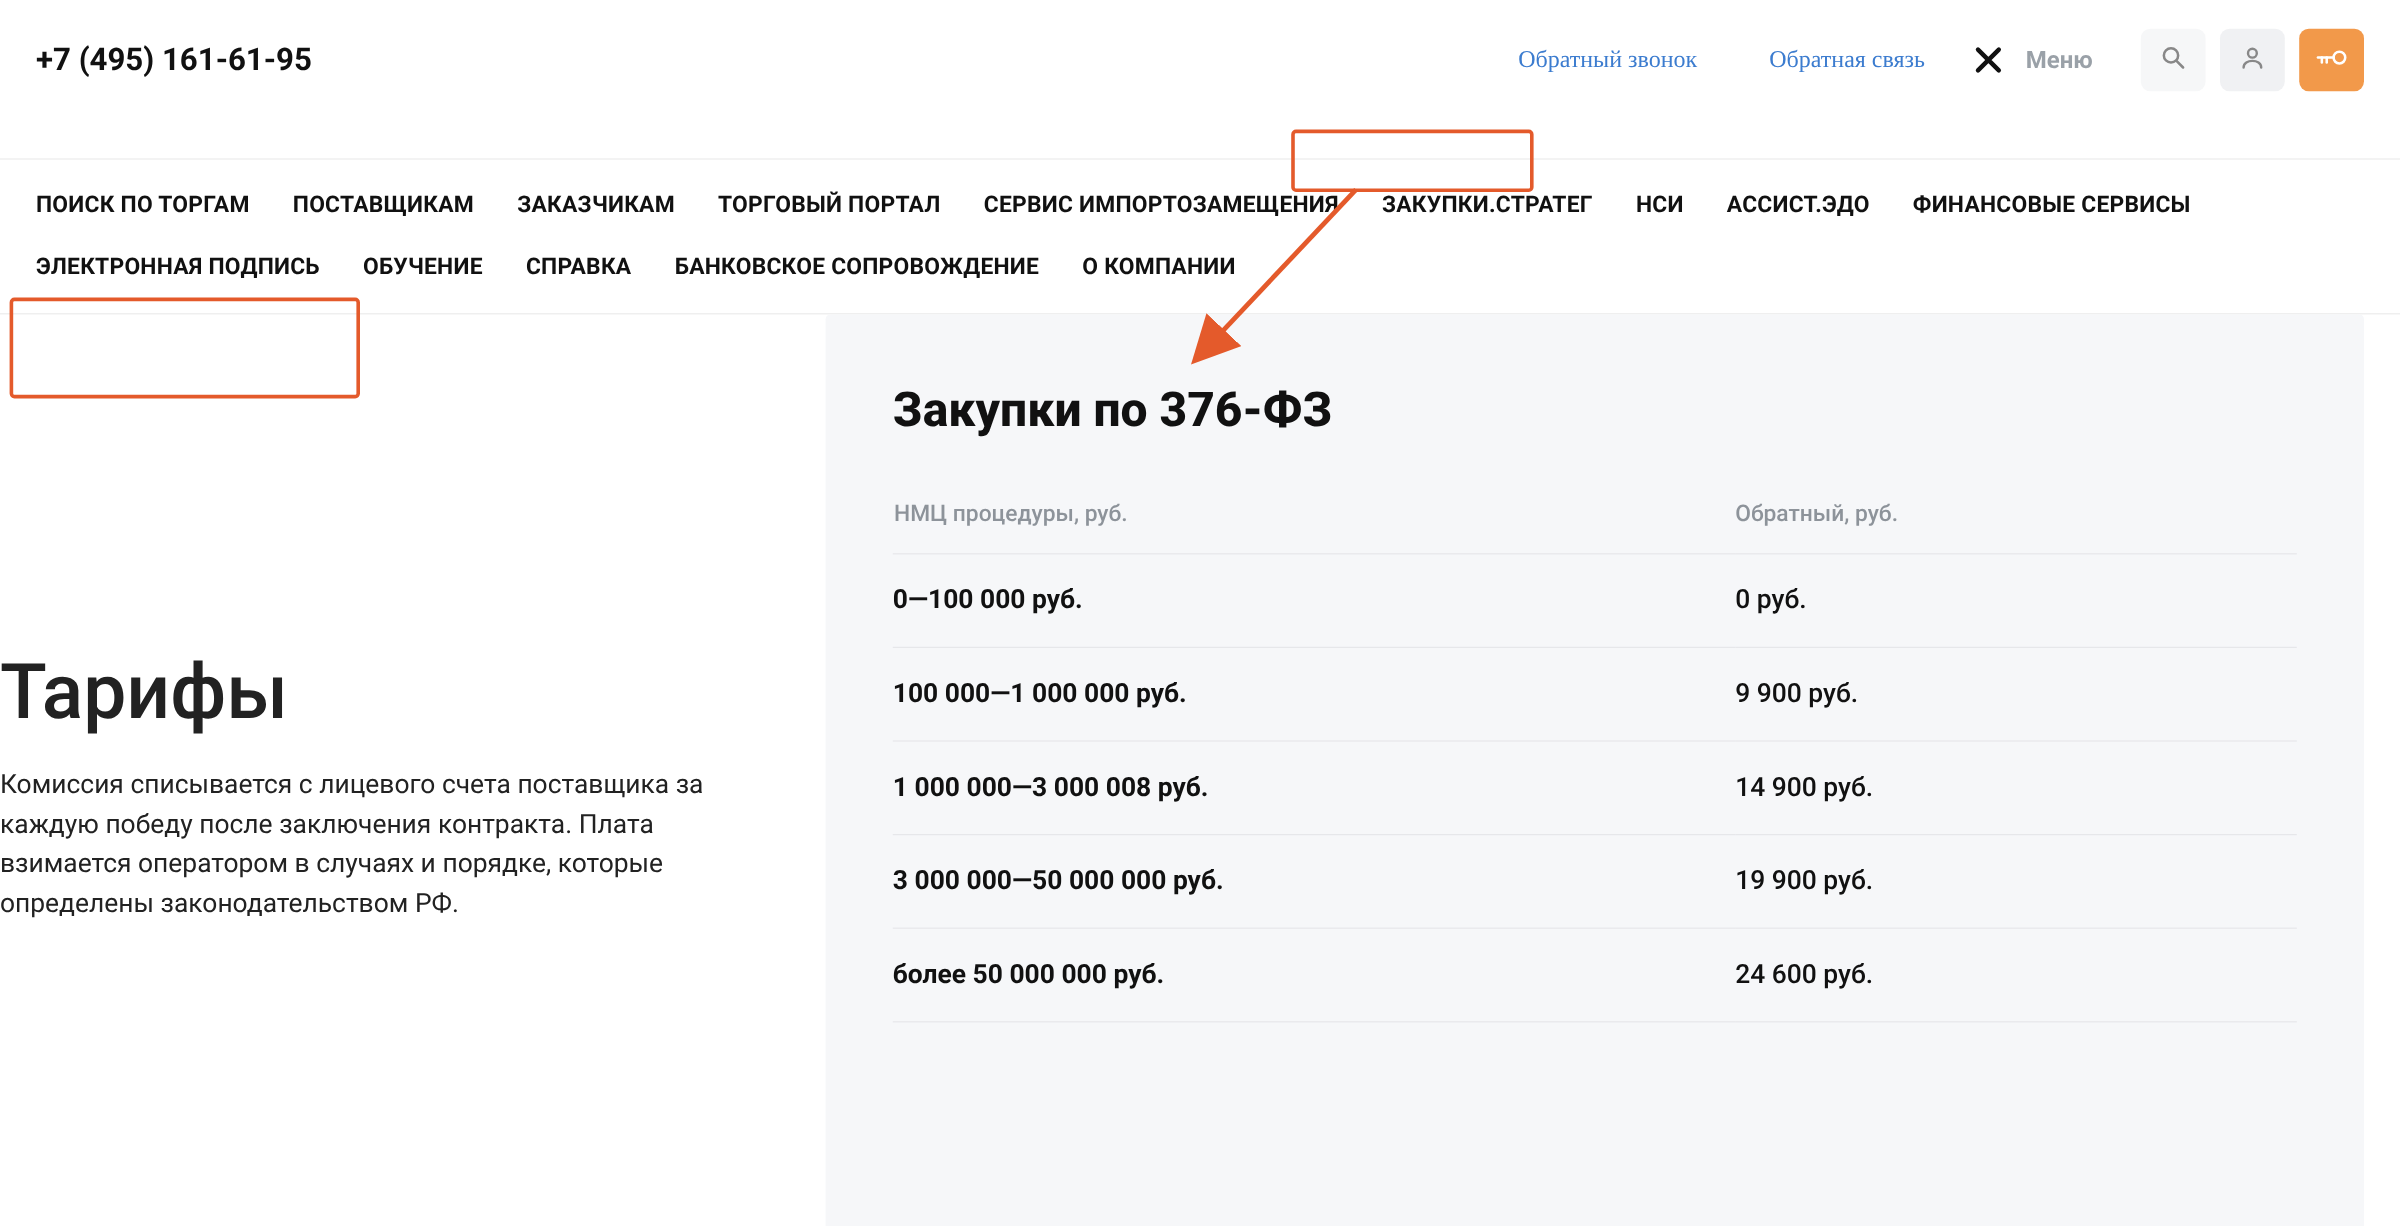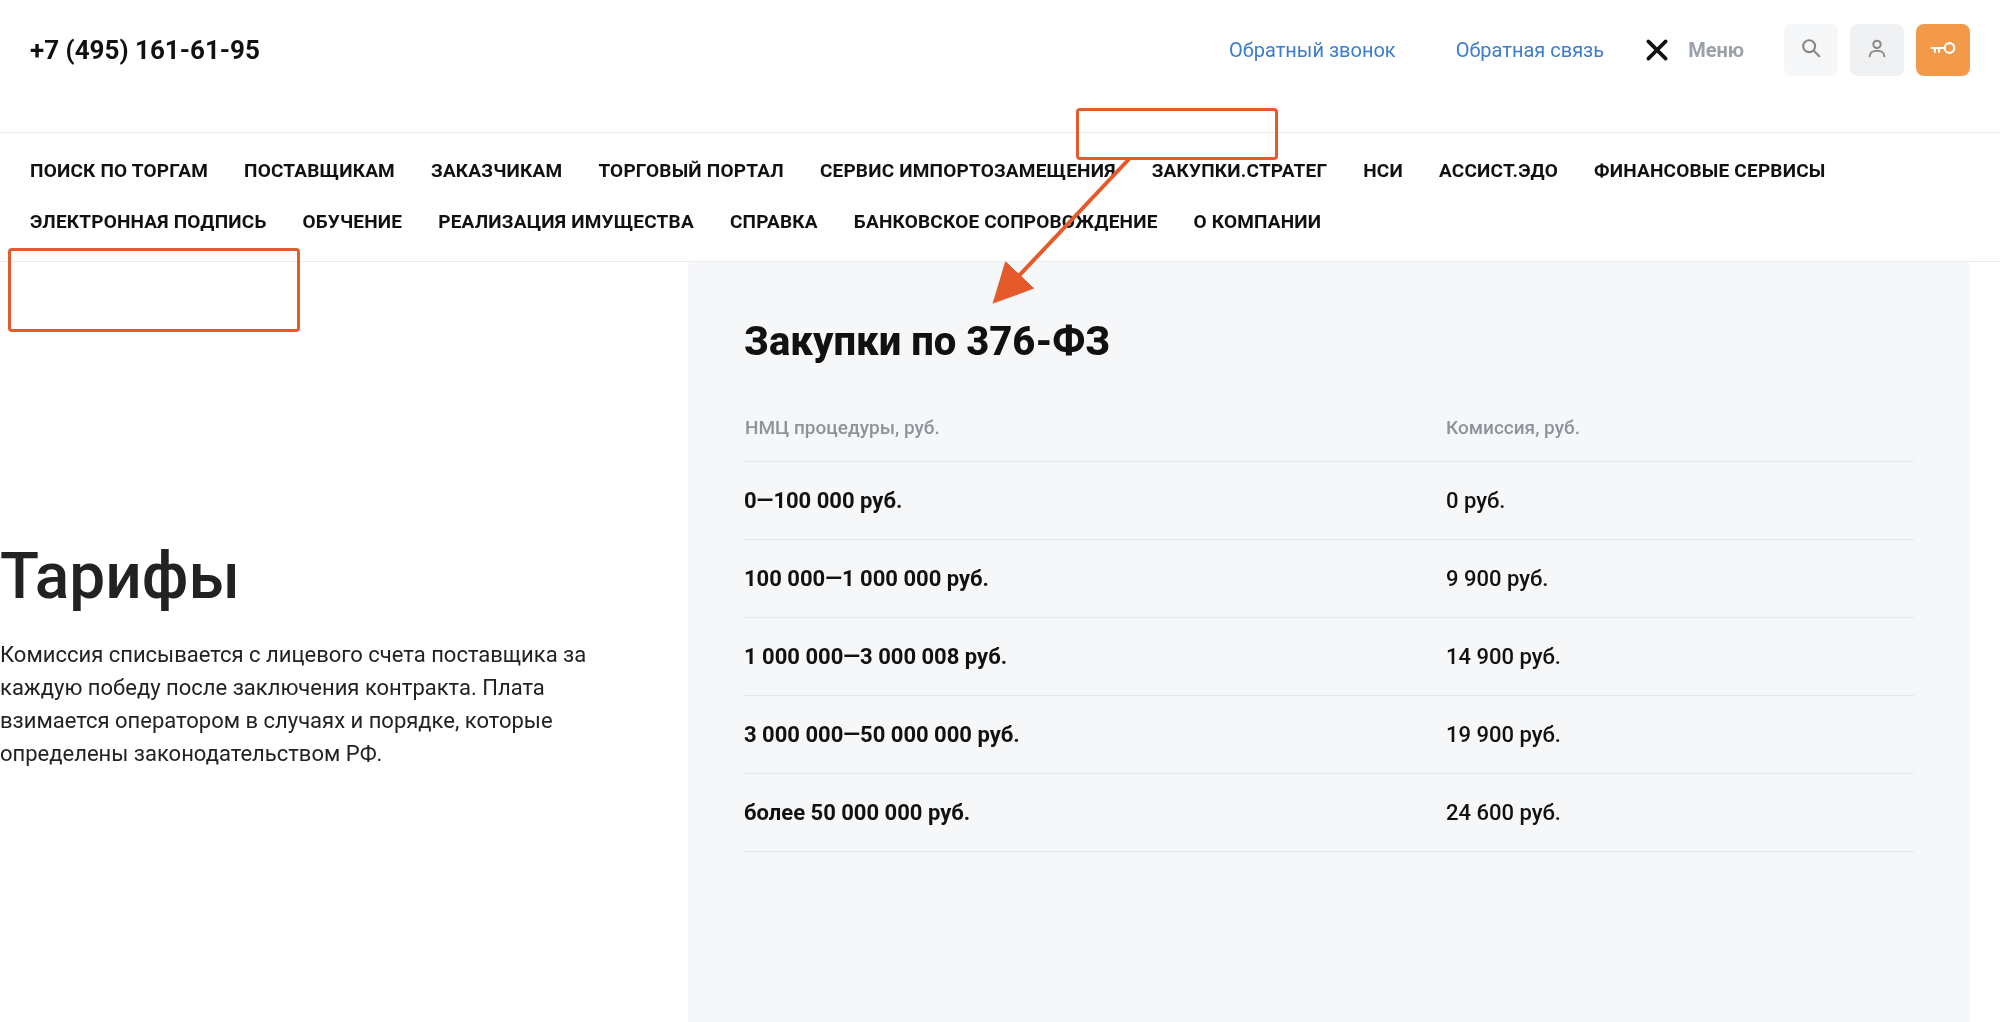--- a/index.html
+++ b/index.html
@@ -1,21 +1,21 @@
 <!DOCTYPE html>
 <html><head>
 <meta charset="utf-8">
 <style>
   html,body{margin:0;padding:0;font-family:-apple-system,BlinkMacSystemFont,"Segoe UI",Roboto,Helvetica,Arial,sans-serif;color:#111;background:#fff;}
   .page{width:2000px;height:1022px;position:relative;overflow:hidden;}
   
   .topbar{display:flex;align-items:center;justify-content:space-between;padding:24px 30px 20px 30px;}
   .top-left .phone{font-size:26px;font-weight:700;color:#111;}
   .top-right{display:flex;align-items:center;gap:40px;}
-  .top-links{display:flex;gap:60px;}
+  .top-links{display:flex;gap:60px;font-family:Liberation Serif, serif;}
   .top-links a{color:#3c7ccf;text-decoration:none;font-size:20px;}
   .close-menu{display:flex;align-items:center;gap:18px;font-weight:bold;}
   .close-menu .x svg{display:block;}
   .close-menu .menu{color:#9aa1a8;font-size:20px;}
   .icon-box{width:54px;height:52px;border-radius:8px;display:flex;align-items:center;justify-content:center;}
   .icon-box.light{background:#f0f1f3;}
   .icon-box.orange{background:#f2994a;}
   .icon-box.plain{background:#f6f7f8;}
   .top-icons{display:flex;gap:12px;}
   
@@ -99,39 +99,38 @@
         <span class="nav-item">ПОСТАВЩИКАМ</span>
         <span class="nav-item">ЗАКАЗЧИКАМ</span>
         <span class="nav-item">ТОРГОВЫЙ ПОРТАЛ</span>
         <span class="nav-item">СЕРВИС ИМПОРТОЗАМЕЩЕНИЯ</span>
         <span class="nav-item">ЗАКУПКИ.СТРАТЕГ</span>
         <span class="nav-item">НСИ</span>
         <span class="nav-item">АССИСТ.ЭДО</span>
         <span class="nav-item">ФИНАНСОВЫЕ СЕРВИСЫ</span>
         <span class="nav-item">ЭЛЕКТРОННАЯ ПОДПИСЬ</span>
         <span class="nav-item">ОБУЧЕНИЕ</span>
-        <span class="nav-item">РЕАЛИЗАЦИЯ ИМУЩЕСТВА</span>
         <span class="nav-item">СПРАВКА</span>
         <span class="nav-item">БАНКОВСКОЕ СОПРОВОЖДЕНИЕ</span>
         <span class="nav-item">О КОМПАНИИ</span>
       </div>
   </div>
 
   <div class="main">
     <div class="left-col">
       <h1 class="title">Тарифы</h1>
       <p class="intro">Комиссия списывается с лицевого счета поставщика за каждую победу после заключения контракта. Плата взимается оператором в случаях и порядке, которые определены законодательством РФ.</p>
     </div>
     <div class="right-col">
       <h2 class="section-title">Закупки по 376-ФЗ</h2>
       <table class="table">
         <thead>
           <tr>
             <th>НМЦ процедуры, руб.</th>
-            <th class="right">Комиссия, руб.</th>
+            <th class="right">Обратный, руб.</th>
           </tr>
         </thead>
         <tbody id="tariff-body">
             <tr>
               <td class="range">0—100 000 руб.</td>
               <td class="val">0 руб.</td>
             </tr>
             <tr>
               <td class="range">100 000—1 000 000 руб.</td>
               <td class="val">9 900 руб.</td>

